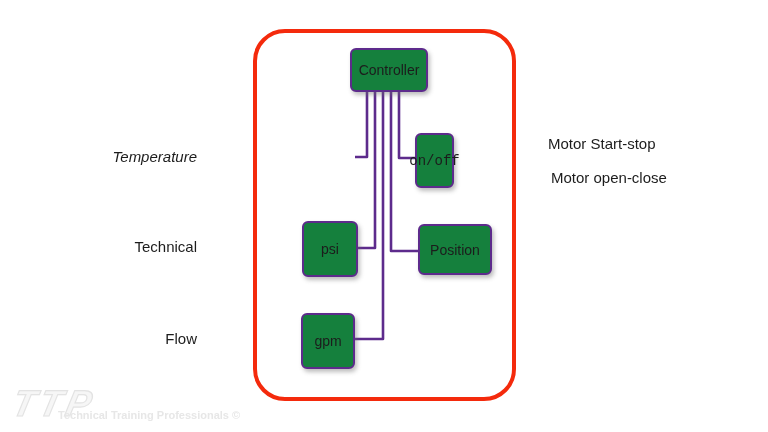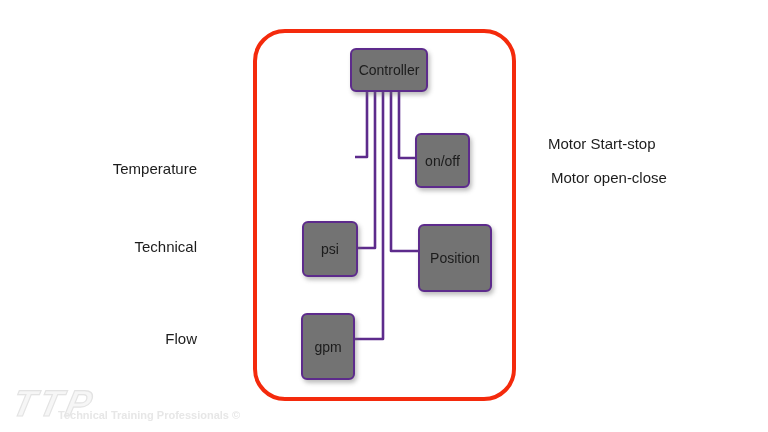--- a/index.html
+++ b/index.html
@@ -39,48 +39,48 @@
   .connectors polyline {
     fill: none;
     stroke: #5d2b8c;
     stroke-width: 2.6;
     stroke-linejoin: round;
     stroke-linecap: butt;
   }
   
   .pbox {
     position: absolute;
-    background: #737373;
+    background: #15803d;
     border: 2.5px solid #5d2b8c;
     border-radius: 6px;
     box-sizing: border-box;
     box-shadow: 2px 3px 4px rgba(110,110,110,0.45);
     display: flex;
     align-items: center;
     justify-content: center;
     font-size: 14px;
     color: #1c1c1c;
     z-index: 2;
   }
   .box-controller { left: 350px; top: 48px;  width: 78px; height: 44px; }
   .box-degf       { left: 300px; top: 136px; width: 55px; height: 52px; }
-  .box-onoff      { left: 415px; top: 133px; width: 55px; height: 55px; }
+  .box-onoff      { left: 415px; top: 133px; width: 39px; height: 55px; font-family: Liberation Mono, monospace; }
   .box-psi        { left: 302px; top: 221px; width: 56px; height: 56px; justify-content: center; }
-  .box-position   { left: 418px; top: 224px; width: 74px; height: 68px; }
-  .box-gpm        { left: 301px; top: 313px; width: 54px; height: 67px; }
+  .box-position   { left: 418px; top: 224px; width: 74px; height: 51px; }
+  .box-gpm        { left: 301px; top: 313px; width: 54px; height: 56px; }
   
   .side-label {
     position: absolute;
     font-size: 15px;
     color: #1c1c1c;
     white-space: nowrap;
     line-height: 18px;
   }
   .left-label  { text-align: right; width: 140px; }
-  .lbl-temperature { left: 57px;  top: 160px; }
+  .lbl-temperature { left: 57px;  top: 148px; font-style: italic; }
   .lbl-pressure    { left: 57px;  top: 238px; }
   .lbl-flow        { left: 57px;  top: 330px; }
   .lbl-motor       { left: 548px; top: 135px; }
   .lbl-valve-oc    { left: 551px; top: 169px; }
   .lbl-valve-pos   { left: 548px; top: 236px; }
   
   .watermark {
     position: absolute;
     left: 10px;
     top: 385px;

